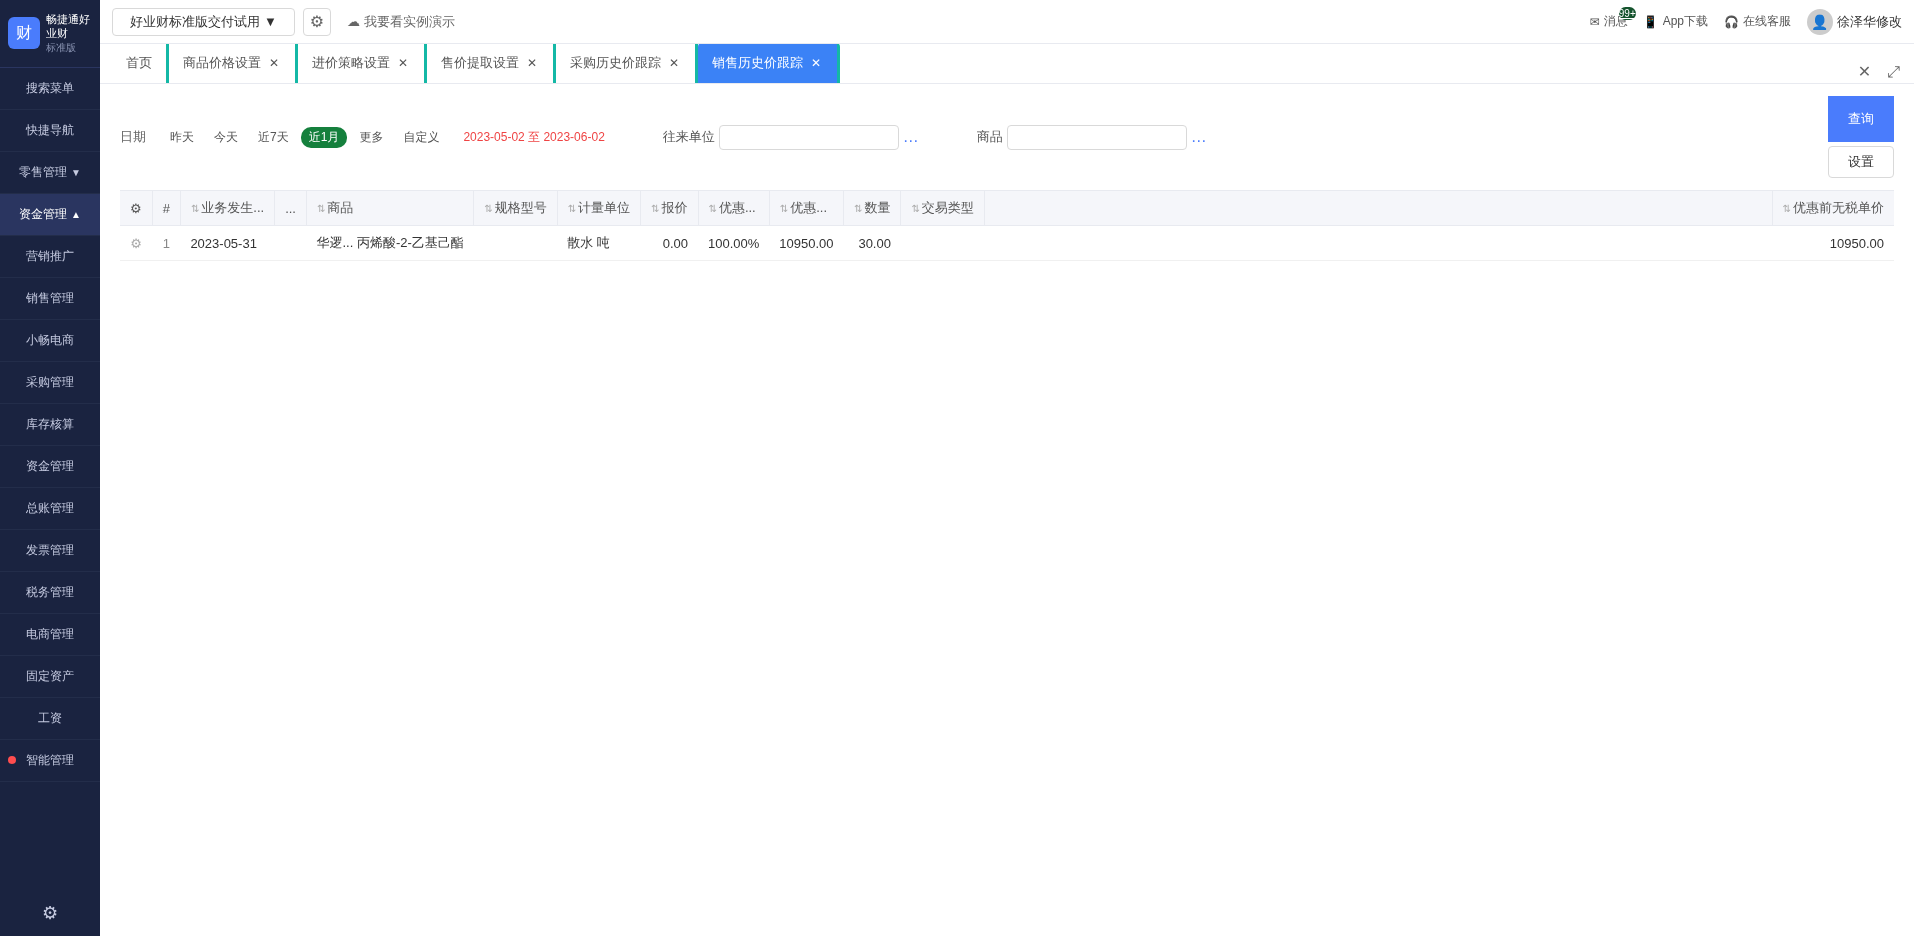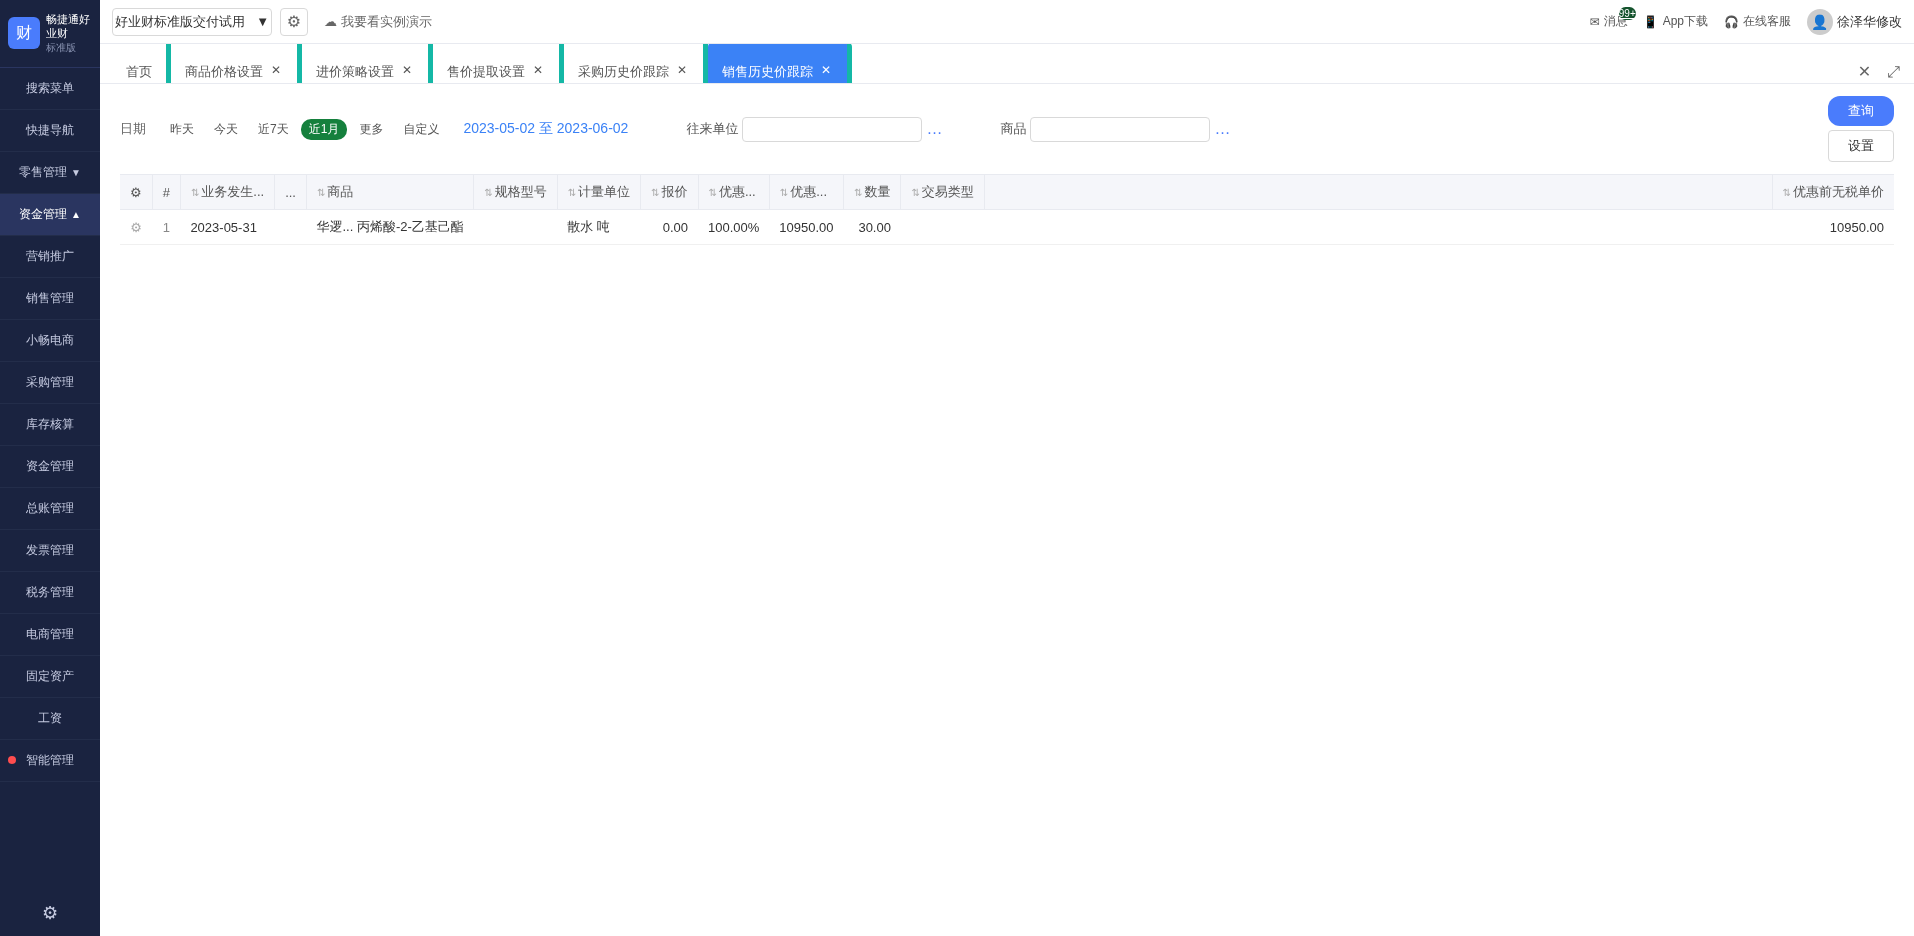--- a/index.html
+++ b/index.html
@@ -84,21 +84,21 @@
       align-items: center;
       padding: 0 12px;
       border-bottom: 1px solid #e8eaf0;
       gap: 8px;
       flex-shrink: 0;
     }
     .topbar-dropdown {
       display: flex;
       align-items: center;
       gap: 4px;
-      padding: 4px 2px;
+      padding: 4px 17px;
       border: 1px solid #d9d9d9;
       border-radius: 4px;
       cursor: pointer;
       font-size: 13px;
       color: #333;
       min-width: 160px;
     }
     .topbar-gear {
       width: 28px; height: 28px;
       display: flex; align-items: center; justify-content: center;
@@ -141,26 +141,26 @@
       background: #fff;
       height: 40px;
       display: flex;
       align-items: flex-end;
       padding: 0 0 0 12px;
       border-bottom: 1px solid #e8eaf0;
       flex-shrink: 0;
       overflow: hidden;
     }
     .tab-item {
-      display: flex; gap: 6px;
+      display: flex; align-items: center; gap: 6px;
       padding: 20px 14px;
       font-size: 13px;
       cursor: pointer;
       color: #555;
-      border-right: 5px solid #14b8a6;
+      border-right: 3px solid #14b8a6;
       height: 40px;
       white-space: nowrap;
     }
     .tab-item.active {
       background: #3b82f6;
       color: #fff;
       border-radius: 4px 4px 0 0;
       margin-top: 12px;
     }
     .tab-close {
@@ -239,42 +239,42 @@
       border-radius: 10px;
       font-size: 12px;
       cursor: pointer;
       color: #555;
     }
     .date-opt.active {
       background: #15803d;
       color: #fff;
     }
     .date-range {
-      font-size: 14px; color: #3b82f6;
+      font-size: 12px; color: #ef4444;
     }
     .filter-field {
       display: flex; align-items: center; gap: 4px; margin-left: 42px;
     }
     .filter-field-label { color: #555; font-size: 13px; white-space: nowrap; }
     .filter-input {
       border: 1px solid #d9d9d9;
       border-radius: 4px;
       padding: 4px 8px;
       font-size: 13px;
       width: 180px;
       color: #333;
       outline: none;
     }
     .filter-dots {
       color: #4a7cfc; cursor: pointer; font-size: 16px;
     }
     .btn-query {
       background: #4a7cfc; color: #fff;
-      border: none; border-radius: 12px;
-      padding: 6px 20px; font-size: 13px;
+      border: none; border-radius: 0;
+      padding: 14px 20px; font-size: 13px;
       cursor: pointer;
     }
     .btn-settings {
       background: #fff; color: #333;
       border: 1px solid #d9d9d9; border-radius: 4px;
       padding: 6px 16px; font-size: 13px;
       cursor: pointer;
     }
 
     

